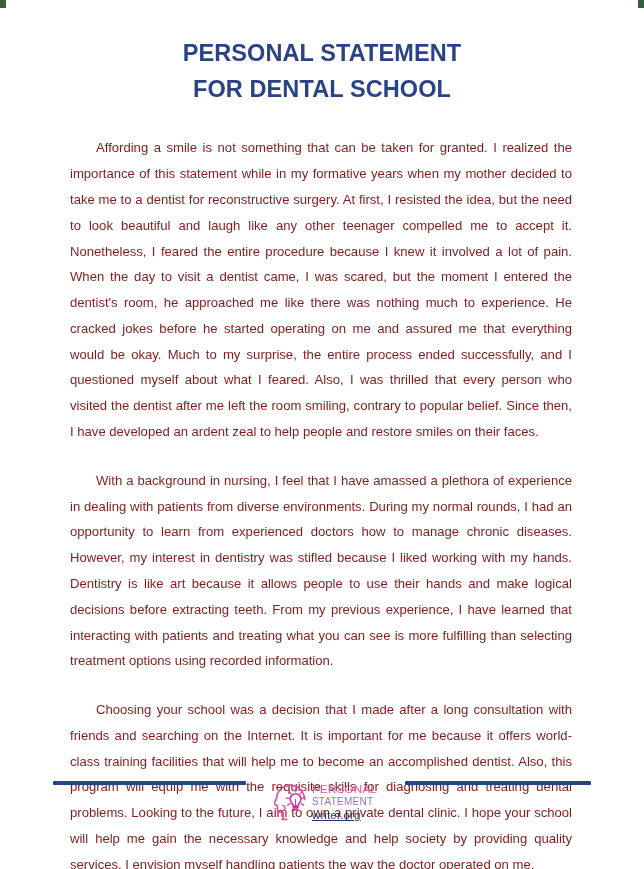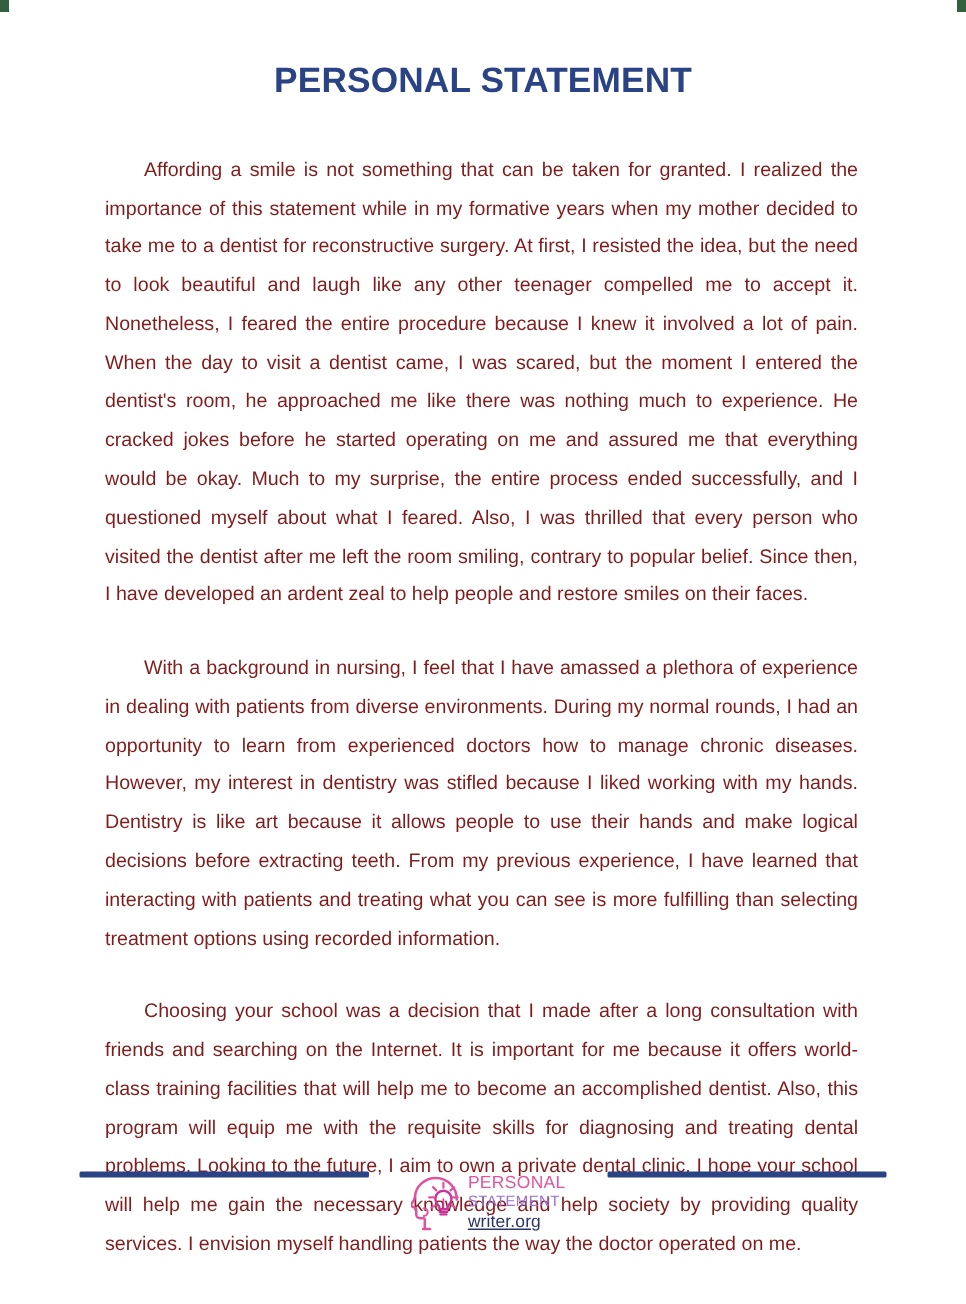--- a/index.html
+++ b/index.html
@@ -119,20 +119,21 @@
 </head>
 <body>
 
 <div id="page">
 
   <span class="corner-mark tl"></span>
   <span class="corner-mark tr"></span>
 
   <h1 class="doc-title">
     <span class="line">PERSONAL STATEMENT</span>
+    <span class="line">FOR DENTAL SCHOOL</span>
   </h1>
 
   <div class="body-wrap">
     <p class="para">Affording a smile is not something that can be taken for granted. I realized the importance of this statement while in my formative years when my mother decided to take me to a dentist for reconstructive surgery. At first, I resisted the idea, but the need to look beautiful and laugh like any other teenager compelled me to accept it. Nonetheless, I feared the entire procedure because I knew it involved a lot of pain. When the day to visit a dentist came, I was scared, but the moment I entered the dentist's room, he approached me like there was nothing much to experience. He cracked jokes before he started operating on me and assured me that everything would be okay. Much to my surprise, the entire process ended successfully, and I questioned myself about what I feared. Also, I was thrilled that every person who visited the dentist after me left the room smiling, contrary to popular belief. Since then, I have developed an ardent zeal to help people and restore smiles on their faces.</p>
     <p class="para">With a background in nursing, I feel that I have amassed a plethora of experience in dealing with patients from diverse environments. During my normal rounds, I had an opportunity to learn from experienced doctors how to manage chronic diseases. However, my interest in dentistry was stifled because I liked working with my hands. Dentistry is like art because it allows people to use their hands and make logical decisions before extracting teeth. From my previous experience, I have learned that interacting with patients and treating what you can see is more fulfilling than selecting treatment options using recorded information.</p>
     <p class="para">Choosing your school was a decision that I made after a long consultation with friends and searching on the Internet. It is important for me because it offers world-class training facilities that will help me to become an accomplished dentist. Also, this program will equip me with the requisite skills for diagnosing and treating dental problems. Looking to the future, I aim to own a private dental clinic. I hope your school will help me gain the necessary knowledge and help society by providing quality services. I envision myself handling patients the way the doctor operated on me.</p>
   </div>
 
   <div class="footer">
     <div class="rule rule-left"></div>

